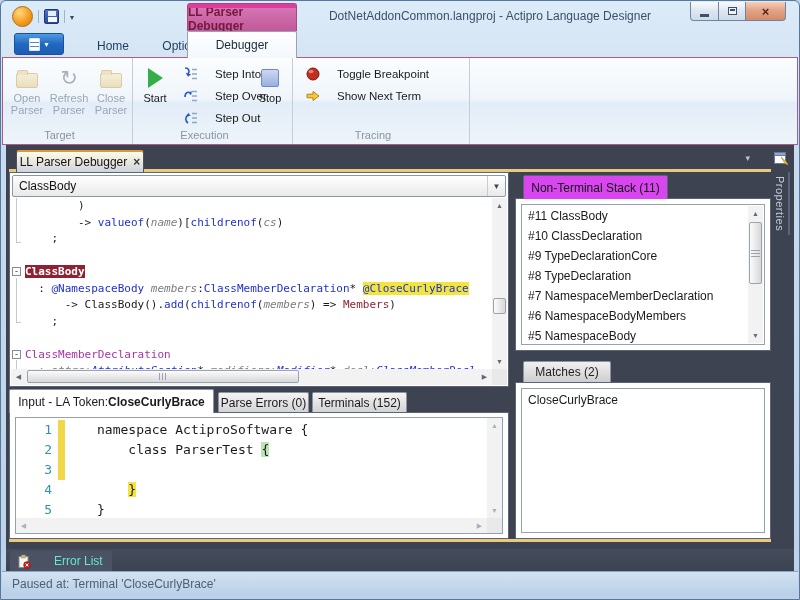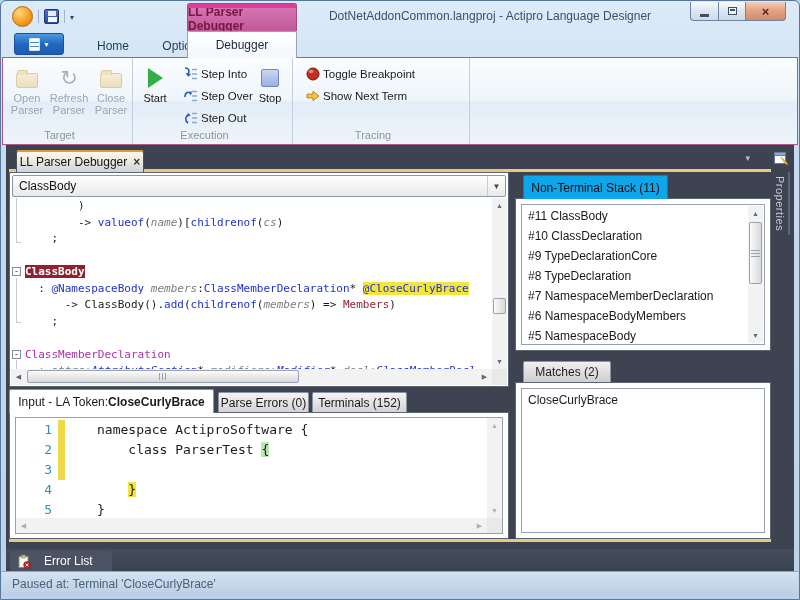--- a/index.html
+++ b/index.html
@@ -55,21 +55,21 @@
 .bigbtn .ic{height:28px;display:flex;align-items:center;justify-content:center}
 .bigbtn .bl{font-size:11px;line-height:12px;text-align:center;color:#1a1a1a}
 .bigbtn.dis .bl{color:#9aa6b4}
 .folder{width:22px;height:15px;background:linear-gradient(#f6e7ba,#e4ca8a);border:1px solid #c6a660;border-radius:2px;position:relative;margin-top:4px}
 .folder:before{content:"";position:absolute;top:-4px;left:0;width:9px;height:4px;background:#e8d096;border:1px solid #c6a660;border-bottom:none;border-radius:2px 2px 0 0}
 .dis .folder{opacity:.55}
 .refresh{font-size:21px;color:#a8b2bc;line-height:21px;font-family:"DejaVu Sans",sans-serif}
 .startTri{width:0;height:0;border-left:15px solid #35ad49;border-top:10px solid transparent;border-bottom:10px solid transparent}
 .stopSq{width:18px;height:18px;background:linear-gradient(#ccd8f2,#9ab0e0);border:1px solid #7088c8;border-radius:2px}
 .smallcol{position:absolute;top:5px}
-.smallbtn{height:22px;display:flex;align-items:center;gap:2px;padding:0 6px;font-size:11.5px;color:#1a1a1a;border-radius:2px}
+.smallbtn{height:22px;display:flex;align-items:center;gap:16px;padding:0 6px;font-size:11.5px;color:#1a1a1a;border-radius:2px}
 
 .client{position:absolute;left:5px;right:5px;top:144px;height:426px;background:#3d4350}
 .yline{position:absolute;left:3px;width:762px;height:3px;background:#e9c97e}
 .doctab{position:absolute;left:10px;top:5px;width:128px;height:22px;border:1px solid #4a5362;border-bottom:none;
  border-top:2px solid #d89a3a;border-radius:3px 3px 0 0;background:linear-gradient(#fcf9ee,#ece9dd 45%,#ccd4df);
  display:flex;align-items:center;justify-content:center;gap:6px;font-size:12px;color:#141414;z-index:2}
 .doctab .x{color:#3a3a3a;font-weight:bold;font-size:12px}
 .panechev{position:absolute;right:44px;top:8px;color:#b8c2d0;font-size:9px}
 .wblock{position:absolute;background:#fff;border:1px solid #5a6474}
 
@@ -108,38 +108,38 @@
  border:1px solid #8a94a2;border-bottom:none;border-radius:2px 2px 0 0;background:linear-gradient(#f4f4f4,#d2d2d2)}
 .itab.sel{background:#fff;z-index:3}
 .iblock{left:3px;top:267px;width:500px;height:127px}
 .ied{position:absolute;left:5px;top:4px;right:5px;bottom:4px;border:1px solid #96a0ae;background:#fff;overflow:hidden}
 .icode{position:absolute;left:0;top:0;right:15px;bottom:15px;overflow:hidden;font-family:"DejaVu Sans Mono",monospace;font-size:13px;padding-top:2px}
 .iline{height:20px;line-height:20px;display:flex;white-space:pre}
 .lnum{width:42px;text-align:right;padding-right:6px;color:#2e93ae;font-size:13px}
 .lbar{width:7px}.lbar.on{background:#f0d848}
 .lcode{padding-left:32px}
 
-.rtab1{position:absolute;left:517px;top:30px;width:145px;height:24px;background:#0ea5e9;border:1px solid #5a6474;border-bottom:none;
+.rtab1{position:absolute;left:517px;top:30px;width:145px;height:24px;background:#d946ef;border:1px solid #5a6474;border-bottom:none;
  border-radius:2px 2px 0 0;display:flex;align-items:center;justify-content:center;font-size:12px;color:#111;z-index:2}
 .rblock1{left:509px;top:53px;width:256px;height:153px}
 .rblock2{left:509px;top:237px;width:256px;height:157px}
 .listbox{position:absolute;left:5px;top:5px;right:5px;bottom:5px;border:1px solid #96a0ae;background:#fff;overflow:hidden}
 .sitem{height:20px;line-height:20px;padding-left:6px;font-size:12px;color:#1a1a1a;padding-top:1px}
 .mtab{position:absolute;font-size:12px;display:flex;align-items:center;justify-content:center;color:#222;
  border:1px solid #8a94a2;border-bottom:none;border-radius:2px 2px 0 0;background:linear-gradient(#f0f0f0,#cecece)}
 .mtab.sel{background:#fff;z-index:3;outline:1px dashed #8a94a2;outline-offset:-3px}
 
 .props{position:absolute;right:2px;top:0;width:22px;height:100%;display:flex;flex-direction:column;align-items:center}
 .propsicon{margin-top:4px}
 .propstab{margin-top:6px;writing-mode:vertical-rl;color:#c2cbd8;font-size:11px;letter-spacing:.5px;
  border-right:2px solid #5a6680;padding:4px 2px}
 
 .errorbar{position:absolute;left:0;right:0;bottom:0;height:22px;background:linear-gradient(#454c5c,#3a4150)}
 .errtab{position:absolute;left:4px;top:2px;width:102px;height:20px;background:#4a5263;border-radius:3px 3px 0 0;
- display:flex;align-items:center;gap:12px;padding-left:7px;color:#ffffff;font-size:12px}
+ display:flex;align-items:center;gap:22px;padding-left:7px;color:#5eead4;font-size:12px}
 
 .statusbar{position:absolute;left:1px;right:1px;top:570px;height:25px;border-top:1px solid #8aa6c8;
  background:linear-gradient(#d2e2f2,#b9cfe6);display:flex;align-items:center;padding-left:10px;color:#4a6178;font-size:12px}
 </style>
 </head>
 <body>
 
 <div class="frame">
 
   <div class="titlebar">

